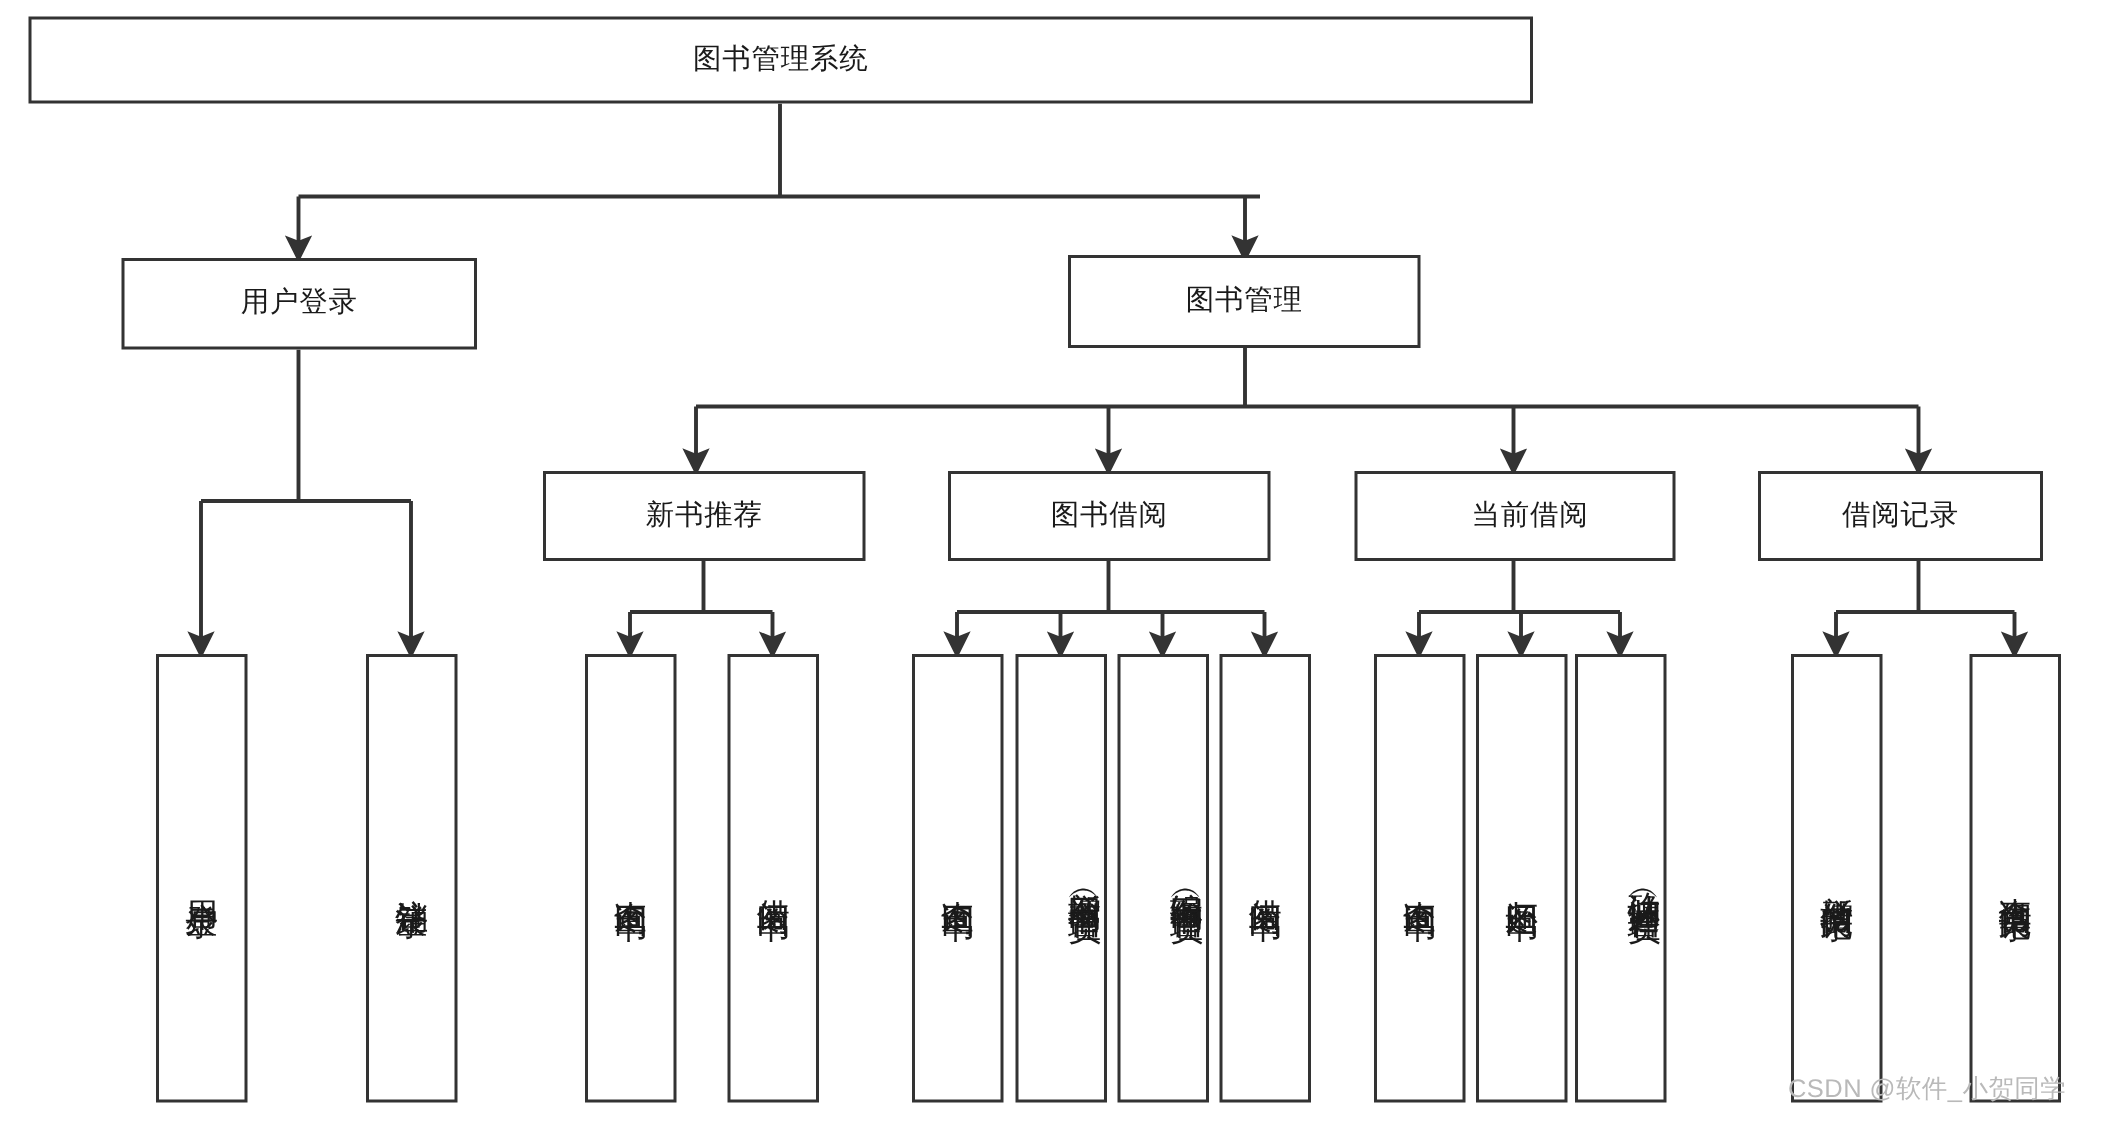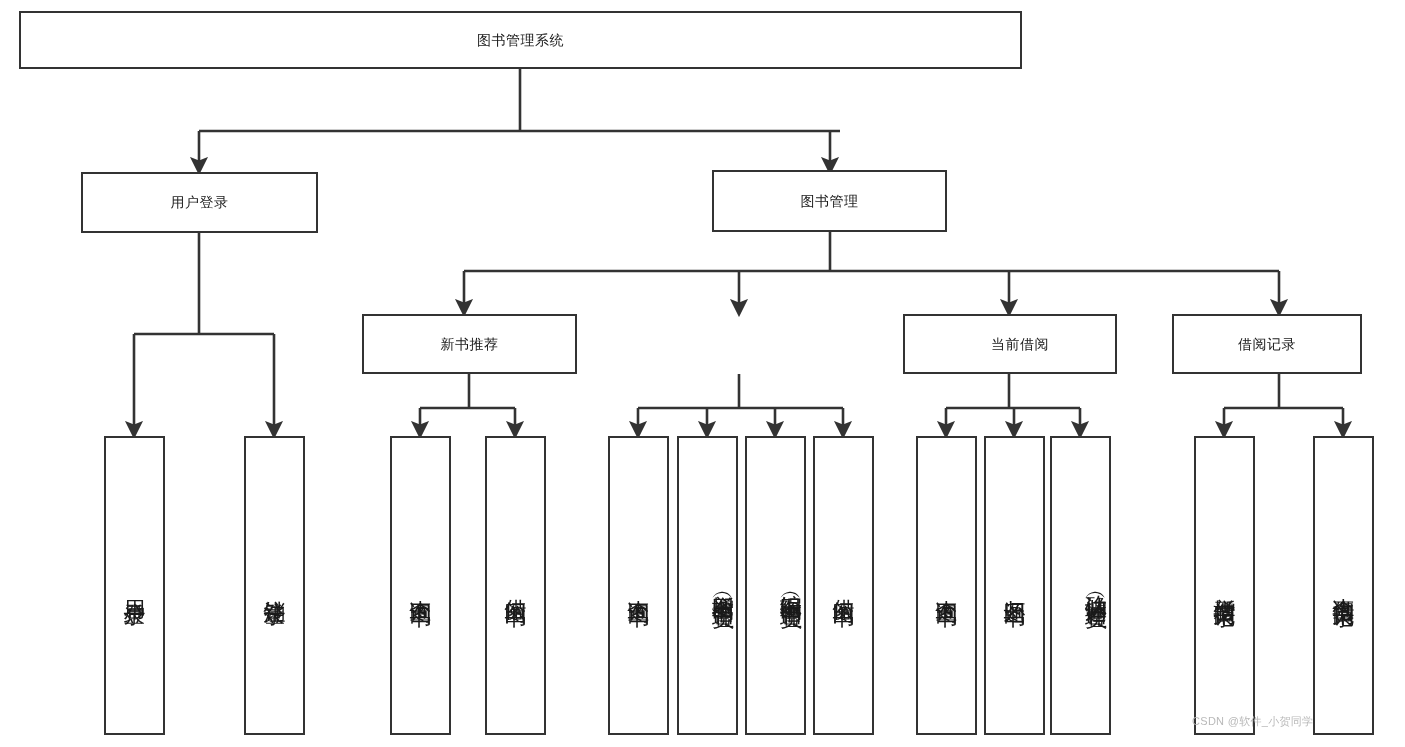--- a/index.html
+++ b/index.html
@@ -32,40 +32,40 @@
     border: 2px solid #333333;
     background: #ffffff;
     display: flex;
     align-items: center;
     justify-content: center;
     color: #1a1a1a;
     line-height: 1.18;
     text-align: center;
   }
   .node.horizontal {
-    font-size: 14px;
+    font-size: 19px;
     letter-spacing: 0.5px;
   }
   .node.vertical {
     writing-mode: vertical-rl;
     text-orientation: upright;
     font-size: 22px;
     letter-spacing: 2px;
     padding: 6px 0;
     align-items: flex-start;
     justify-content: center;
   }
   .node.vertical.tall-text {
     align-items: center;
   }
   #watermark {
     position: absolute;
     left: 1192px;
     top: 714px;
-    font-size: 11px;
+    font-size: 17px;
     color: #b9b9b9;
     white-space: nowrap;
     letter-spacing: 0.3px;
     user-select: none;
   }
 </style>
 </head>
 <body>
 
 <div id="diagram-root">
@@ -119,20 +119,21 @@
       <path d="M 1343 408 L 1343 430" marker-end="url(#arrow)"></path>
     </g>
   </svg>
 
   <div class="node horizontal" style="left:19px; top:11px; width:1003px; height:58px;">图书管理系统</div>
 
   <div class="node horizontal" style="left:81px; top:172px; width:237px; height:61px;">用户登录</div>
   <div class="node horizontal" style="left:712px; top:170px; width:235px; height:62px;">图书管理</div>
 
   <div class="node horizontal" style="left:362px; top:314px; width:215px; height:60px;">新书推荐</div>
+  <div class="node horizontal" style="left:632px; top:314px; width:215px; height:60px;">图书借阅</div>
   <div class="node horizontal" style="left:903px; top:314px; width:214px; height:60px;padding-left:20px;">当前借阅</div>
   <div class="node horizontal" style="left:1172px; top:314px; width:190px; height:60px;">借阅记录</div>
 
   <div class="node vertical tall-text" style="left:104px; top:436px; width:61px; height:299px;">用户登录</div>
   <div class="node vertical tall-text" style="left:244px; top:436px; width:61px; height:299px;">注销登录</div>
 
   <div class="node vertical tall-text" style="left:390px; top:436px; width:61px; height:299px;">查询图书</div>
   <div class="node vertical tall-text" style="left:485px; top:436px; width:61px; height:299px;">借阅图书</div>
 
   <div class="node vertical tall-text" style="left:608px; top:436px; width:61px; height:299px;">查询图书</div>

